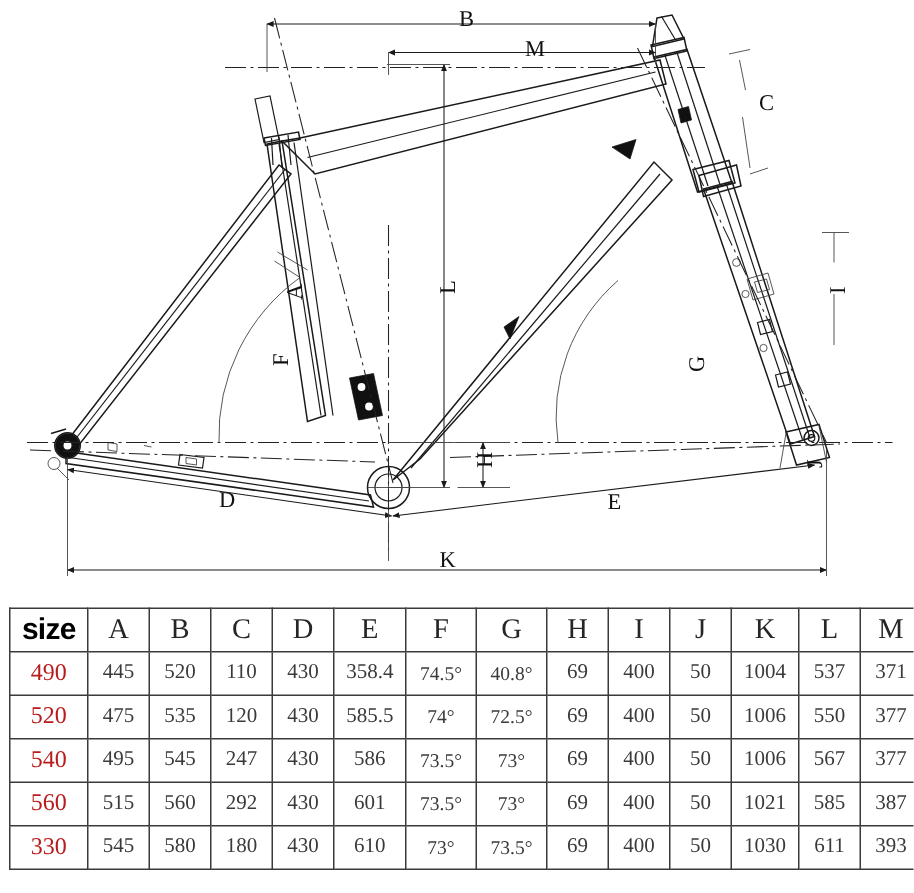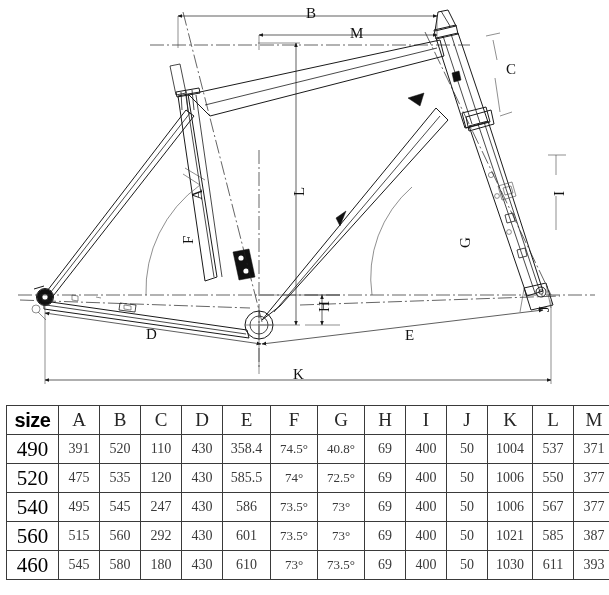--- a/index.html
+++ b/index.html
@@ -47,22 +47,22 @@
   }
   #geo-table th.sizehdr{
       font-family:"Liberation Sans", sans-serif;
       font-weight:bold;
       font-size:20px;
       color:#000;
       letter-spacing:-0.5px;
       margin-top:20px;
   }
   #geo-table td.sizecell{
-      font-size:21px;
-      color:#000000;
+      font-size:16px;
+      color:#b91c1c;
   }
   #geo-table td.val{
       font-size:14px;
       color:#3a3a3a;
   }
   #geo-table td.val.ang{ font-size:13px; }
   col.c-size{ width:52px; }
   col.c-n{ width:41px; }
   col.c-e{ width:48px; }
   col.c-f{ width:47px; }
@@ -307,21 +307,21 @@
         <th>I</th>
         <th>J</th>
         <th>K</th>
         <th>L</th>
         <th>M</th>
       </tr>
     </thead>
     <tbody>
       <tr>
         <td class="sizecell">490</td>
-        <td class="val">391</td>
+        <td class="val">445</td>
         <td class="val">520</td>
         <td class="val">110</td>
         <td class="val">430</td>
         <td class="val">358.4</td>
         <td class="val ang">74.5°</td>
         <td class="val ang">40.8°</td>
         <td class="val">69</td>
         <td class="val">400</td>
         <td class="val">50</td>
         <td class="val">1004</td>
@@ -370,21 +370,21 @@
         <td class="val ang">73.5°</td>
         <td class="val ang">73°</td>
         <td class="val">69</td>
         <td class="val">400</td>
         <td class="val">50</td>
         <td class="val">1021</td>
         <td class="val">585</td>
         <td class="val">387</td>
       </tr>
       <tr>
-        <td class="sizecell">460</td>
+        <td class="sizecell">330</td>
         <td class="val">545</td>
         <td class="val">580</td>
         <td class="val">180</td>
         <td class="val">430</td>
         <td class="val">610</td>
         <td class="val ang">73°</td>
         <td class="val ang">73.5°</td>
         <td class="val">69</td>
         <td class="val">400</td>
         <td class="val">50</td>

